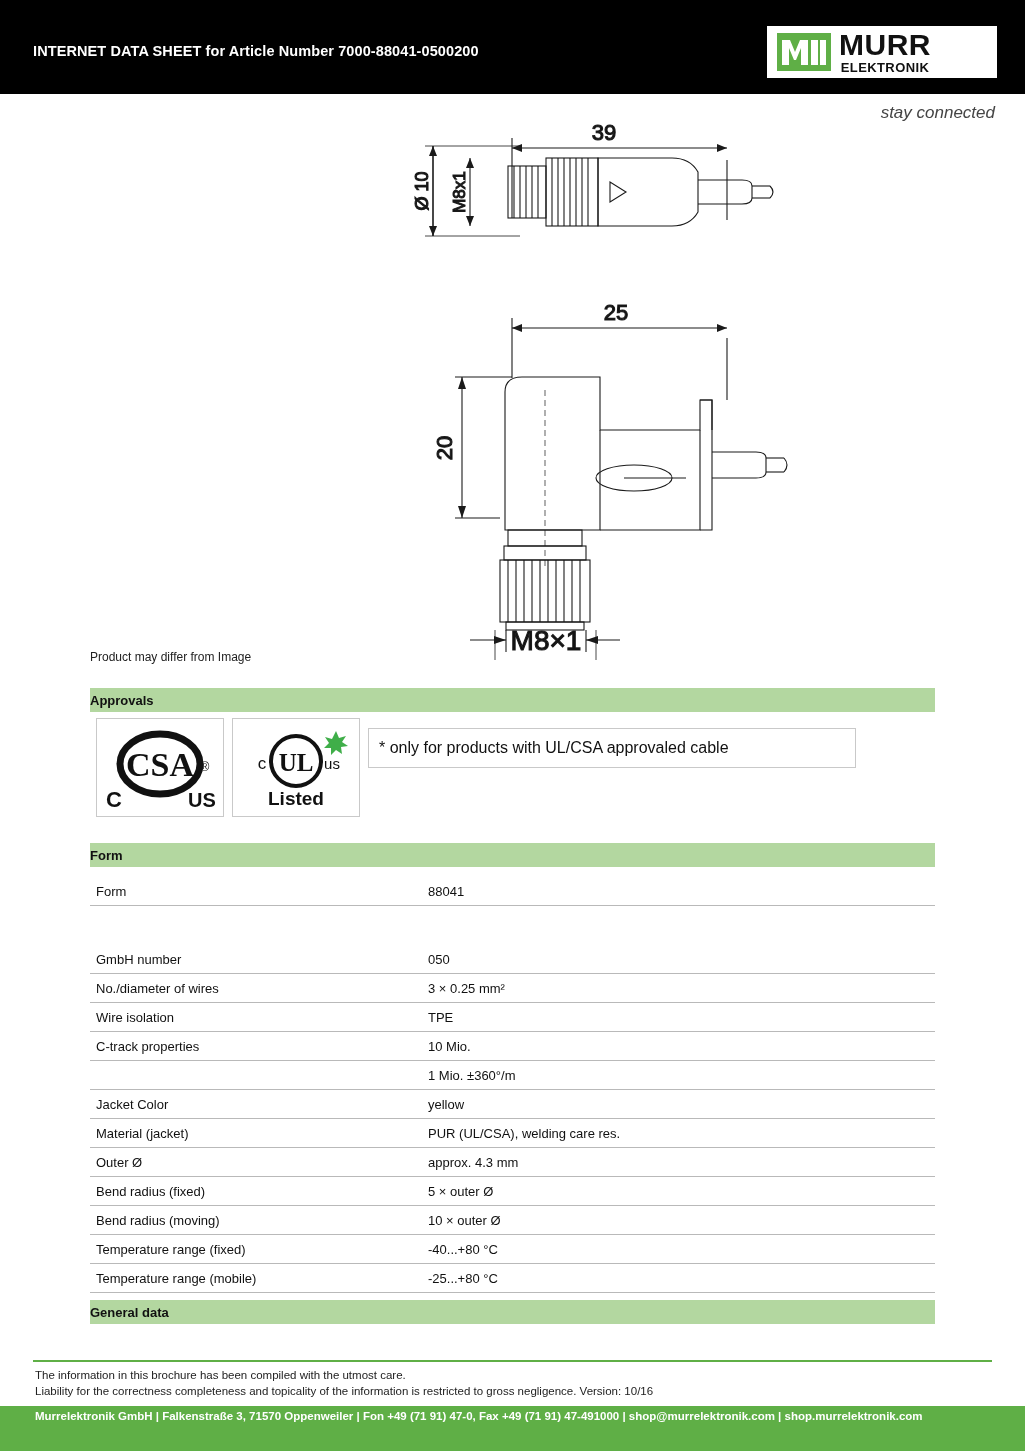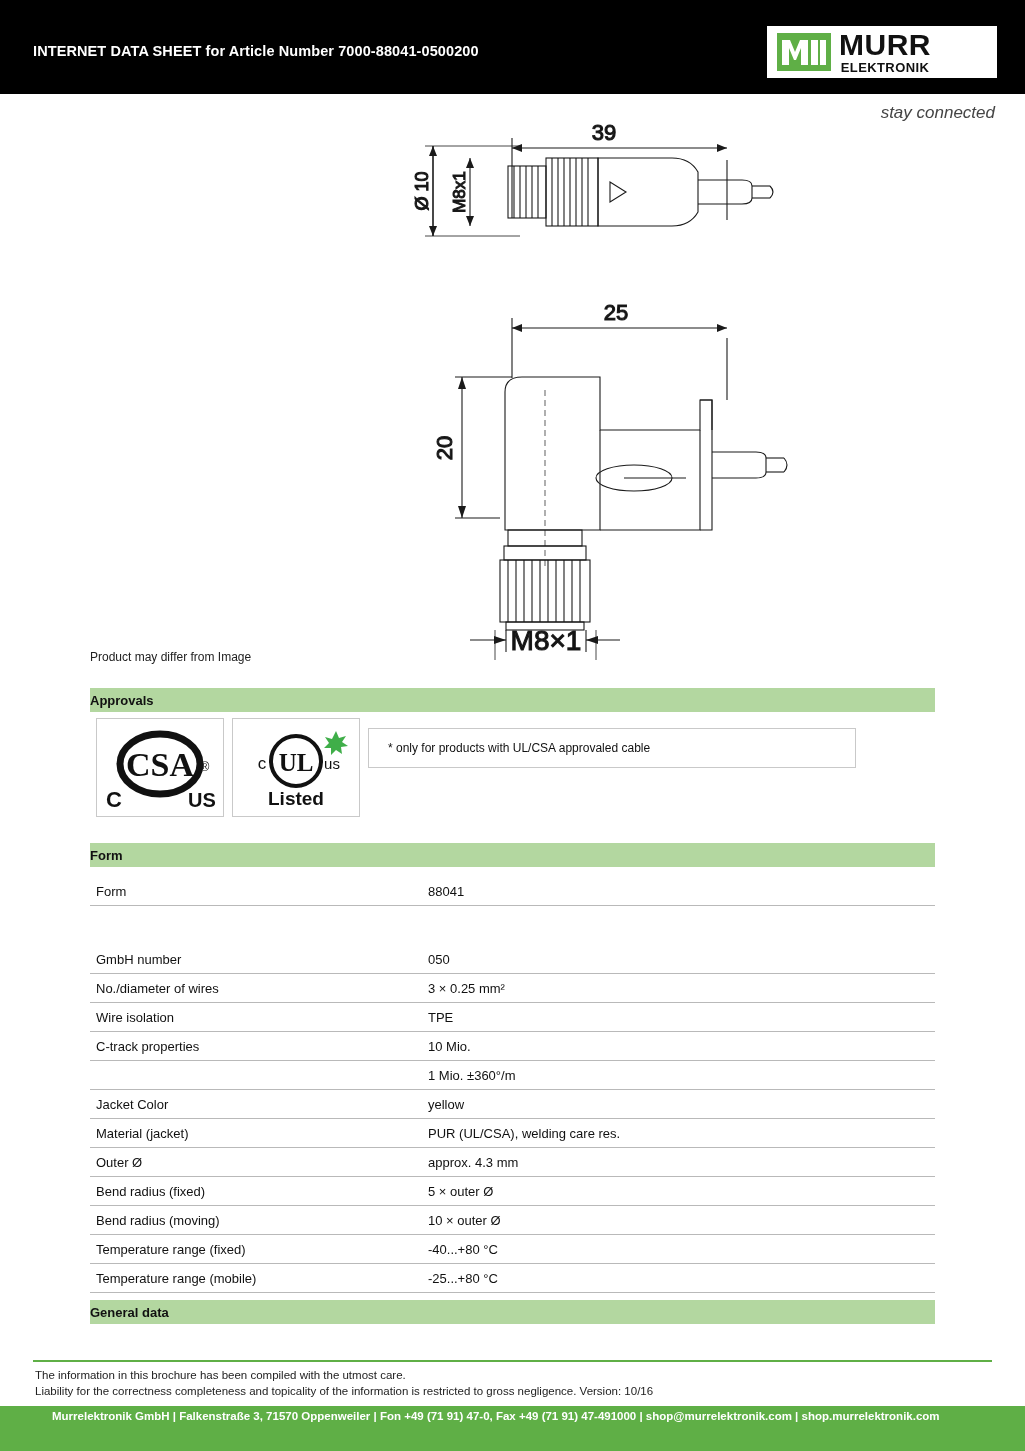--- a/index.html
+++ b/index.html
@@ -167,22 +167,22 @@
   .appr-note {
     position: absolute;
     left: 278px;
     top: 10px;
     width: 488px;
     height: 40px;
     border: 1px solid #c9c9c9;
     box-sizing: border-box;
     display: flex;
     align-items: center;
-    padding-left: 19px;
-    font-size: 12px;
+    padding-left: 10px;
+    font-size: 16px;
     color: #111;
   }
 
   
   .footer-rule {
     position: absolute;
     left: 33px;
     top: 1360px;
     width: 959px;
     height: 2px;
@@ -199,21 +199,21 @@
   .footer-bar {
     position: absolute;
     left: 0;
     top: 1406px;
     width: 1025px;
     height: 45px;
     background: #5faf46;
   }
   .footer-addr {
     position: absolute;
-    left: 52px;
+    left: 35px;
     top: 1410px;
     font-size: 11.5px;
     color: #ffffff;
     font-weight: bold;
   }
 </style>
 </head>
 <body>
 
 <div class="page">

